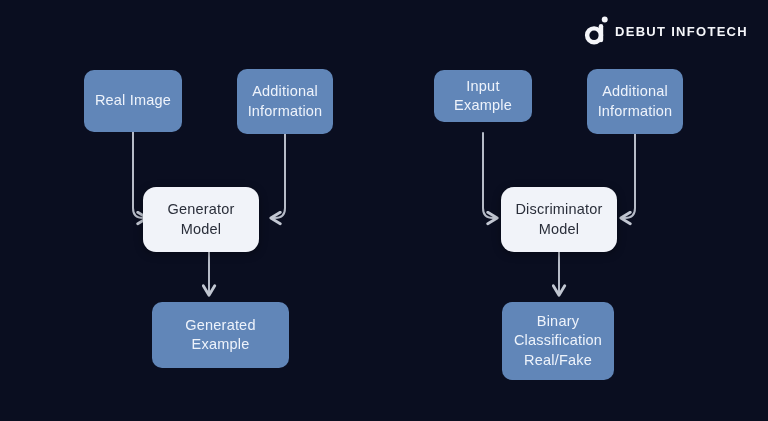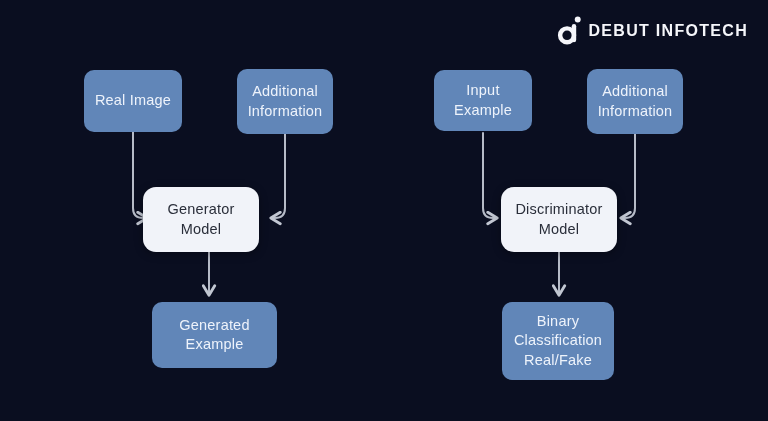--- a/index.html
+++ b/index.html
@@ -20,21 +20,21 @@
     position: absolute;
     top: 16px;
     right: 20px;
     display: flex;
     align-items: center;
     gap: 7px;
   }
   .logo-icon { display: block; }
   .logo-text {
     color: #f5f6fa;
-    font-size: 16px;
+    font-size: 13px;
     font-weight: bold;
     letter-spacing: 1.3px;
     white-space: nowrap;
   }
   
   .node {
     position: absolute;
     display: flex;
     align-items: center;
     justify-content: center;
@@ -52,22 +52,22 @@
   }
   .node-light {
     background: #f1f3f9;
     color: #2a2e3a;
     border-radius: 13px;
     box-shadow: 0 2px 8px rgba(0,0,0,0.35);
   }
   #node-real-image            { left:  84px; top:  70px; width:  98px; height: 62px; justify-content: center; }
   #node-additional-info-left  { left: 237px; top:  69px; width:  96px; height: 65px; }
   #node-generator-model       { left: 143px; top: 187px; width: 116px; height: 65px; }
-  #node-generated-example     { left: 152px; top: 302px; width: 125px; height: 66px; }
-  #node-input-example         { left: 434px; top:  70px; width:  98px; height: 61px; align-items: center; }
+  #node-generated-example     { left: 152px; top: 302px; width: 137px; height: 66px; }
+  #node-input-example         { left: 434px; top:  70px; width:  98px; height: 52px; align-items: center; }
   #node-additional-info-right { left: 587px; top:  69px; width:  96px; height: 65px; }
   #node-discriminator-model   { left: 501px; top: 187px; width: 116px; height: 65px; }
   #node-binary-classification { left: 502px; top: 302px; width: 112px; height: 78px; justify-content: center; }
   
   .connectors {
     position: absolute;
     left: 0; top: 0;
     width: 768px;
     height: 421px;
     pointer-events: none;

